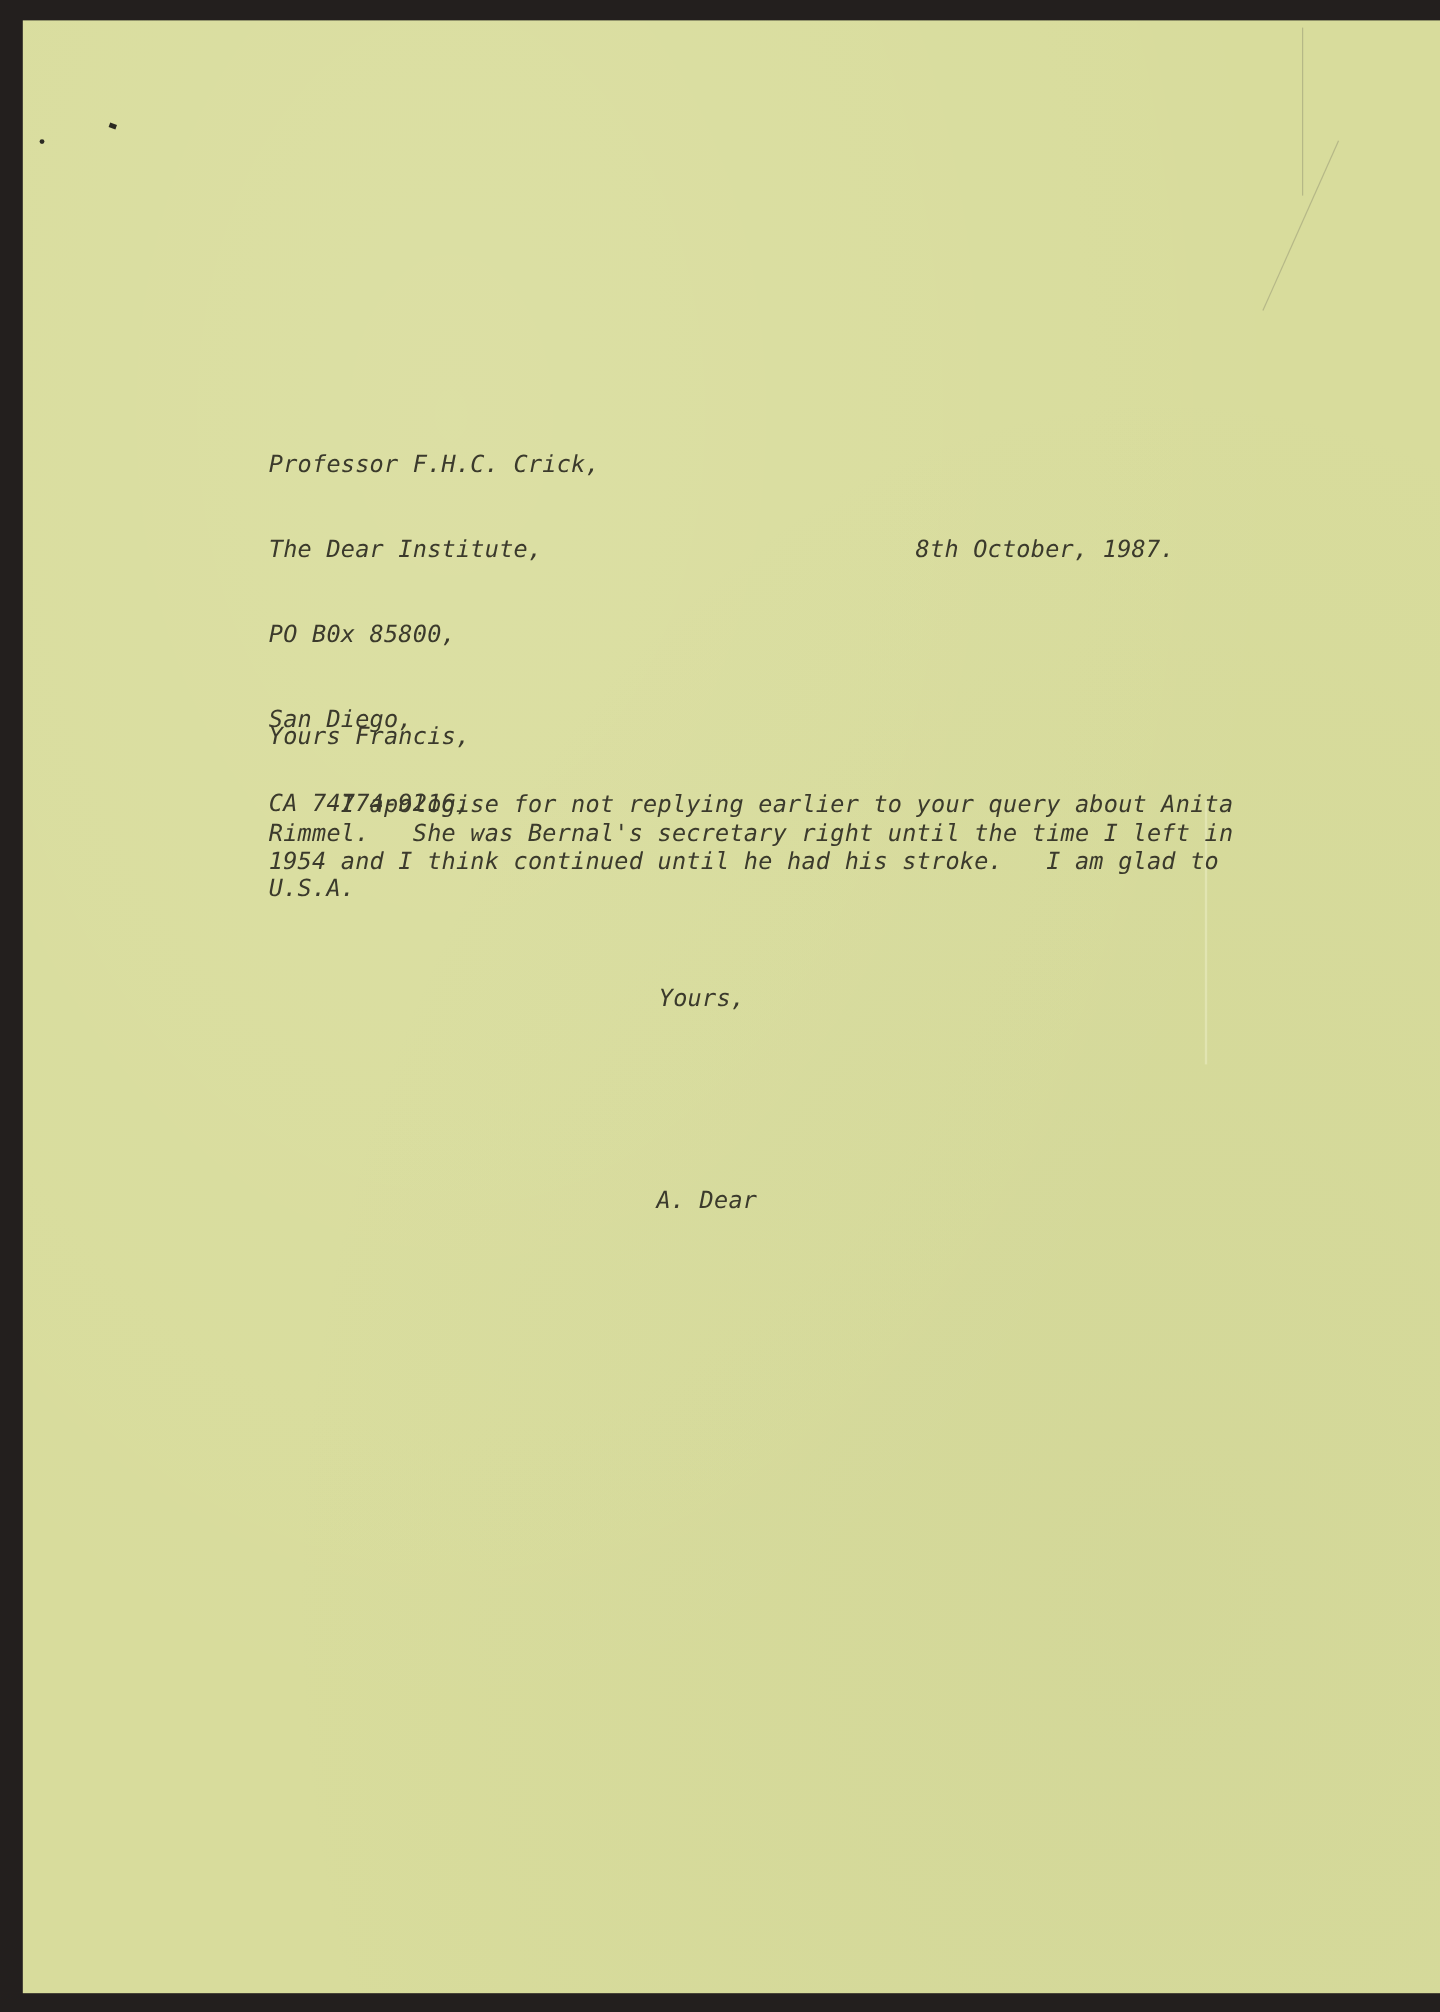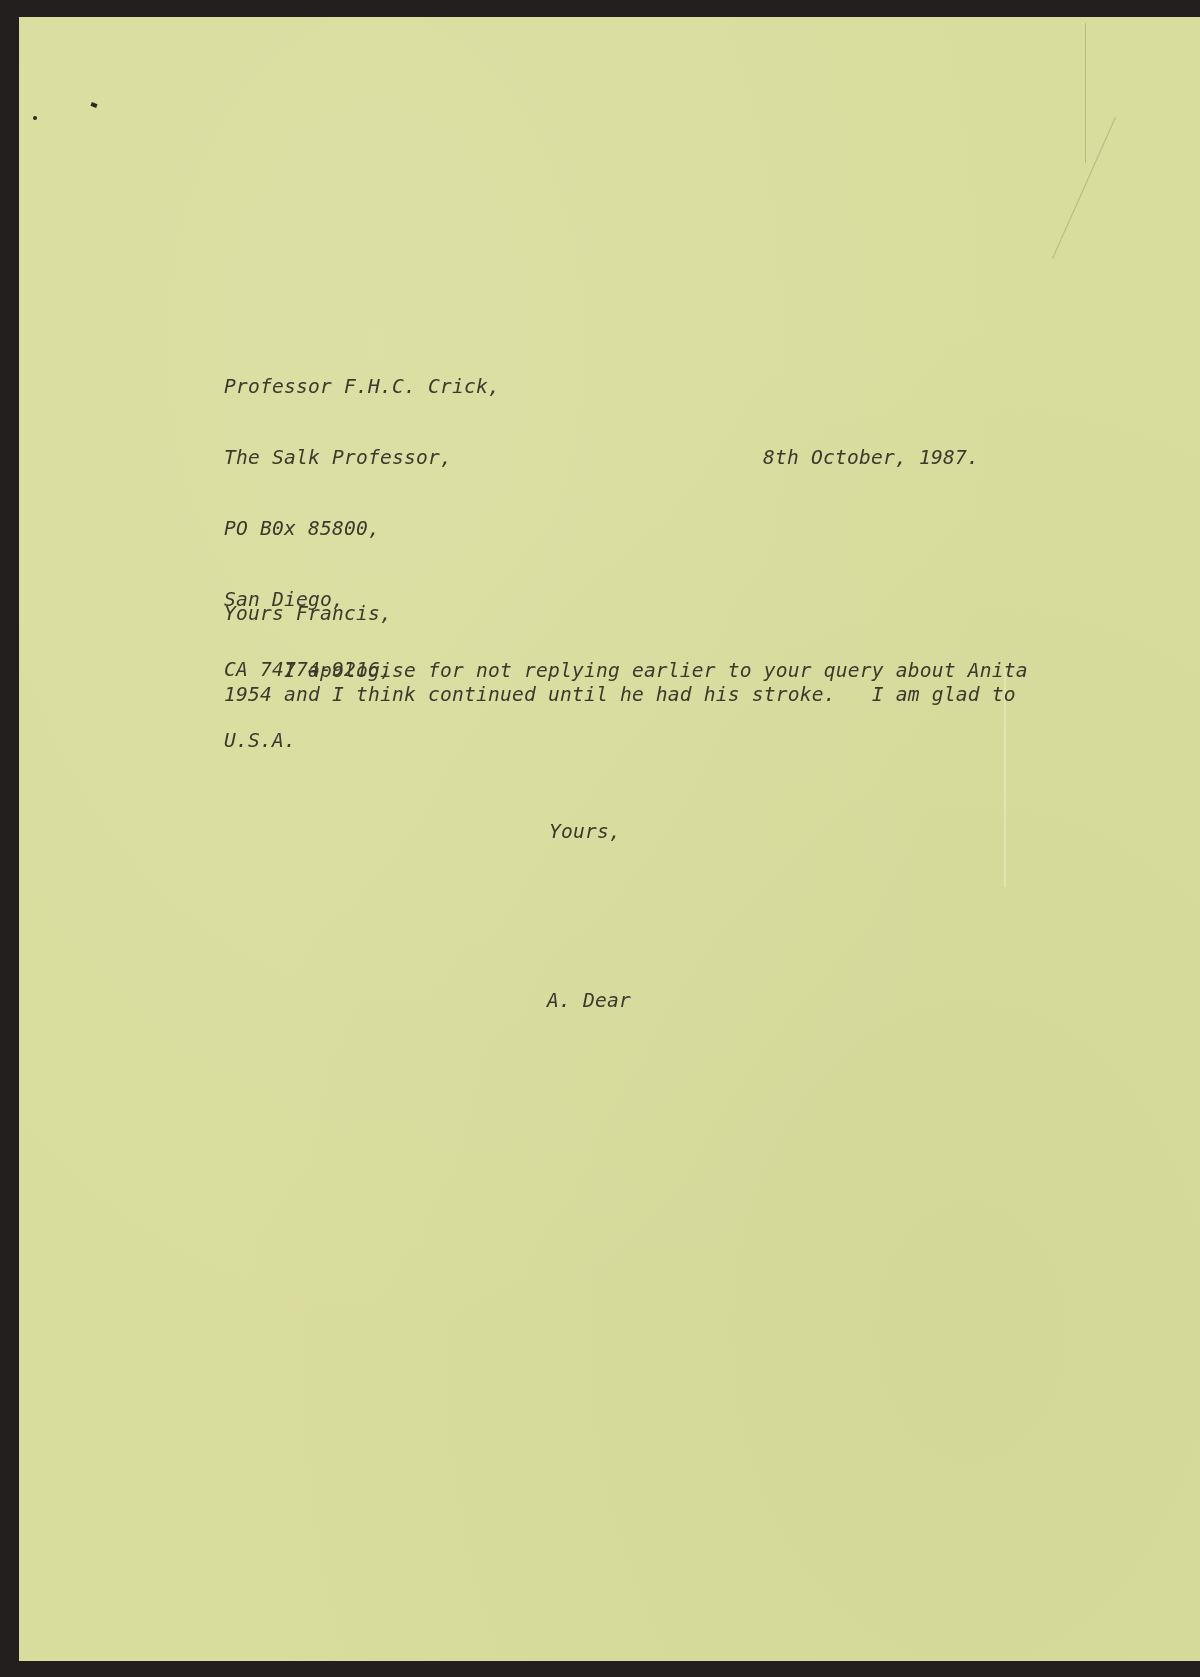--- a/index.html
+++ b/index.html
@@ -115,33 +115,34 @@
 
   <span class="mark mark-dot"></span>
   <span class="mark mark-tick"></span>
 
   <span class="crease crease-v"></span>
   <span class="crease crease-d"></span>
   <span class="crease crease-right"></span>
 
   <div class="typed address">
     <span class="line">Professor F.H.C. Crick,</span>
-    <span class="line">The Salk Professor,</span>
+    <span class="line">The Dear Institute,</span>
     <span class="line">PO B0x 85800,</span>
     <span class="line">San Diego,</span>
     <span class="line">CA 74774-9216,</span>
     <span class="line">U.S.A.</span>
   </div>
 
   <div class="typed date">8th October, 1987.</div>
 
   <div class="typed salutation">Yours Francis,</div>
 
   <div class="typed body-text">
     <span class="bl">     I apologise for not replying earlier to your query about Anita</span>
+    <span class="bl">Rimmel.   She was Bernal's secretary right until the time I left in</span>
     <span class="bl">1954 and I think continued until he had his stroke.   I am glad to</span>
   </div>
 
   <div class="typed closing">Yours,</div>
 
   <div class="typed signature">A. Dear</div>
 
 </div>
 
 </body></html>

